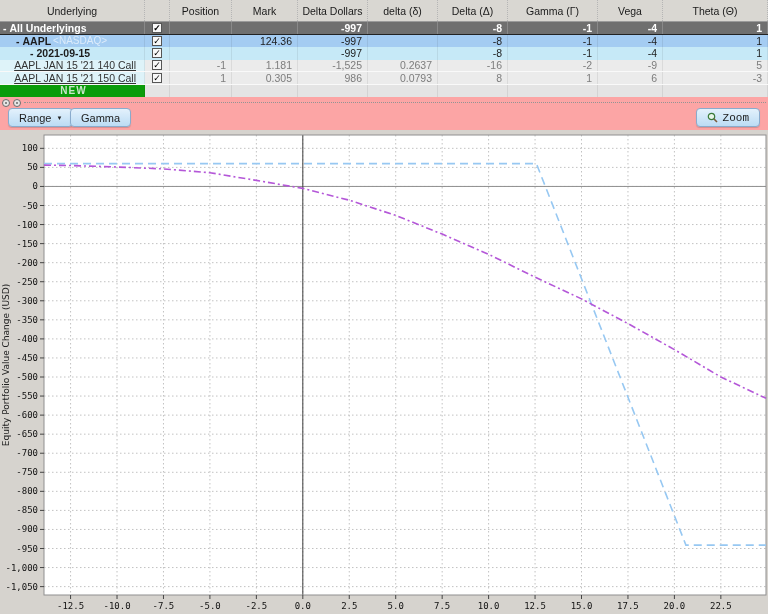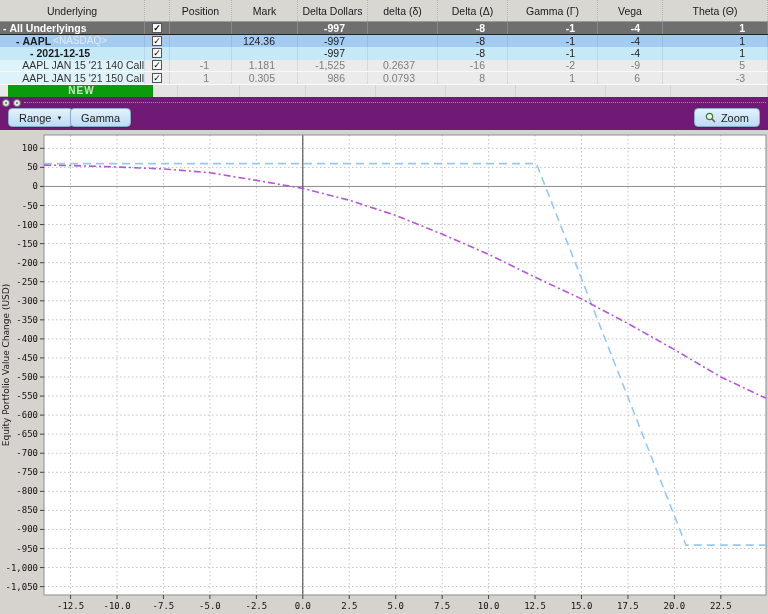--- a/index.html
+++ b/index.html
@@ -10,60 +10,60 @@
   .table-wrap { width:768px; height:97px; background:#e9e9e9; border-bottom:1px solid #b0b0b0; }
   .grid-row { display:grid;
     grid-template-columns:145px 25px 62px 66px 70px 70px 70px 90px 65px 1fr; }
   .thead { height:22px; background:#d9d7d2; border-bottom:1px solid #9a9a9a; }
   .thead .hcell { display:flex; align-items:center; justify-content:center;
     font-size:10.5px; color:#1a1a1a; text-align:center; line-height:10px;
     border-right:1px dotted #b5b5b5; overflow:hidden; padding:0 2px; }
   .row { height:12.5px; }
   .cell { font-size:10.5px; display:flex; align-items:center;
     border-right:1px solid rgba(0,0,0,0.07); overflow:hidden; }
-  .cell.num { justify-content:flex-end; padding-right:22px;
+  .cell.num { justify-content:flex-end; padding-right:5px;
     background-image:radial-gradient(rgba(0,0,0,0.06) 0.5px, transparent 0.6px);
     background-size:4px 4px; }
   .cell.cb { justify-content:center; }
   .checkbox { width:10px; height:10px; background:#f8f8f8; border:1px solid #555;
     font-size:9px; line-height:8px; text-align:center; color:#000; }
   .u-cell { padding-left:3px; white-space:nowrap; }
   .prefix { margin-right:3px; font-weight:bold; }
   
   .row.dark  { background:#6f6f6f; border-bottom:1px solid #222; }
   .row.dark .cell { color:#ffffff; font-weight:bold; border-right-color:rgba(255,255,255,0.18); }
   .row.blue  { background:#a4ccf2; }
   .row.blue .cell { color:#1c1c1c; }
   .row.blue .u-cell { font-weight:bold; }
   .row.cyan  { background:#c6e9f7; }
   .row.cyan .cell { color:#1c1c1c; }
   .row.cyan .u-cell { font-weight:bold; padding-left:30px; }
   .row.blue .u-cell { padding-left:16px; }
   .row.leg { background:#ebebeb; border-bottom:1px solid #f9f9f9; }
-  .row.leg .u-cell { background:#def3f9; justify-content:flex-end; padding-right:0; color:#333; }
+  .row.leg .u-cell { background:#def3f9; justify-content:flex-end; padding-right:8px; color:#333;text-decoration:underline; }
   .row.leg .cell.num { color:#7d7d7d; }
   .exchange { color:#dcebfb; margin-left:2px; font-weight:normal; font-size:10px; }
-  .row.newrow { background:#e4e4e4;margin-left:8px; }
+  .row.newrow { background:#e4e4e4; }
   .row.newrow .u-cell { background:#0b9c0b; justify-content:center; color:#c9e6c9;
     font-weight:bold; letter-spacing:1px; font-size:10px; }
 
   
-  .toolbar { position:relative; width:768px; height:33px; background:#701a75; }
+  .toolbar { position:relative; width:768px; height:33px; background:#fca5a5; }
   .dot-btn { position:absolute; top:2px; width:8px; height:8px; border-radius:50%;
     border:1px solid #6a6a6a; background:#e6e6e6; }
   .dot-btn::after { content:""; position:absolute; left:2px; top:2px; width:2px; height:2px;
     border-radius:50%; background:#6a6a6a; }
   .grip-line { position:absolute; left:24px; right:2px; top:5px; height:0;
     border-top:1px dotted #949494; }
   .btn { position:absolute; top:11px; height:19px; padding:0 10px;
     border:1px solid #8aabcc; border-radius:4px;
     background:linear-gradient(#e3f1fc,#bcdcf4); font-size:11px; color:#1c1c1c;
     display:flex; align-items:center; gap:5px; box-shadow:0 1px 1px rgba(0,0,0,0.15); }
   .btn .arrow { font-size:6px; color:#222; }
-  .zoom-btn { right:8px; }
+  .zoom-btn { right:8px;font-family:Liberation Mono, monospace; }
   .zoom-btn svg { display:block; }
 
   
   .chart { position:relative; width:768px; height:484px; background:#d6d3ce; }
   #chart-svg { position:absolute; left:0; top:0; }
   #chart-svg text.tick { font:9px "DejaVu Sans Mono", monospace; fill:#111; }
   #chart-svg text.axis-title { font:9px "DejaVu Sans", sans-serif; fill:#222; }
 </style>
 </head>
 <body>
@@ -116,21 +116,21 @@
     <div class="cell num"></div>
     <div class="cell num">-8</div>
     <div class="cell num">-1</div>
     <div class="cell num">-4</div>
     <div class="cell num">1</div>
   </div>
 
   <div class="grid-row row cyan">
     <div class="cell u-cell">
         <span class="prefix">-</span>
-        <span>2021-12-15</span>
+        <span>2021-09-15</span>
       </div>
     <div class="cell cb">
         <span class="checkbox">✓</span>
       </div>
     <div class="cell num"></div>
     <div class="cell num"></div>
     <div class="cell num">-997</div>
     <div class="cell num"></div>
     <div class="cell num">-8</div>
     <div class="cell num">-1</div>

